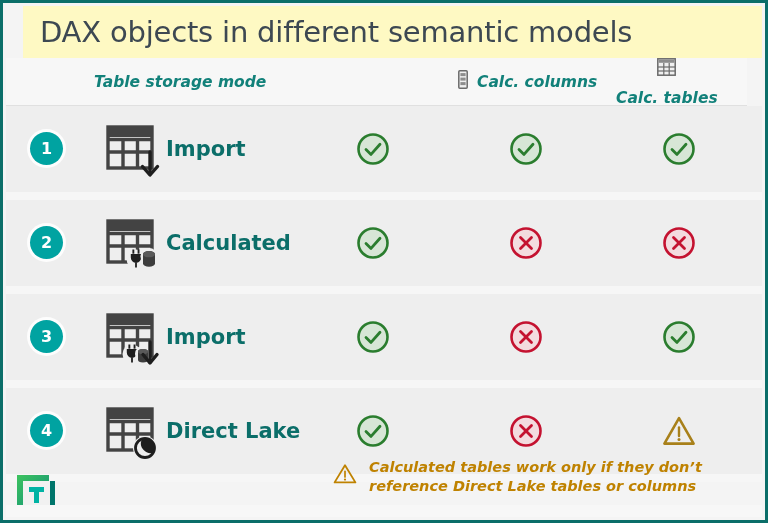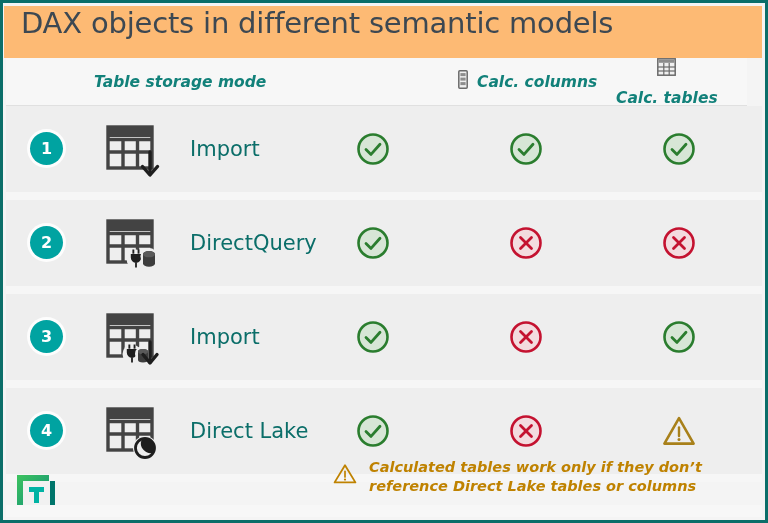--- a/index.html
+++ b/index.html
@@ -16,24 +16,25 @@
     height: 523px;
     box-sizing: border-box;
     border: 3px solid #0b6e69;
     background: #f4f4f4;
     overflow: hidden;
   }
 
   
   .title-band {
     position: absolute;
-    left: 1px; right: 3px; top: 3px;
+    left: 20px; right: 3px; top: 3px;
     height: 52px;
-    background: #fdba74;
+    background: #fef9c3;
     display: flex;
+    align-items: center;
   }
   .page-title {
     font-family: "DejaVu Sans", sans-serif;
     font-size: 29px;
     font-weight: 400;
     color: #3d4852;
     letter-spacing: -0.2px;
     padding-left: 17px;
   }
 
@@ -111,29 +112,29 @@
   .mode-icon {
     position: absolute;
     left: 98px;
     top: 18px;
     width: 62px;
     height: 58px;
   }
 
   .mode-label {
     position: absolute;
-    left: 184px;
+    left: 160px;
     top: 0;
     height: 86px;
     display: flex;
     align-items: center;
     color: #0b6e69;
     font-family: "DejaVu Sans", sans-serif;
     font-size: 21px;
-    font-weight: 400;
+    font-weight: 700;
     white-space: nowrap;
   }
 
   .status {
     position: absolute;
     top: 26px;
     width: 34px;
     height: 34px;
   }
   .st-measures { left: 350px; }
@@ -286,21 +287,21 @@
         </g>
 
         <g>
           <ellipse cx="45" cy="38.6" rx="8.5" ry="8.5" fill="#eeeeee"></ellipse>
           <path d="M39 36.2a6 3.1 0 0 1 12 0v9.4a6 3.1 0 0 1-12 0z" fill="#3d3d3d"></path>
           <ellipse cx="45" cy="36.2" rx="6" ry="3.1" fill="#5a5a5a"></ellipse>
         </g>
       </svg>
     </div>
 
-    <div class="mode-label">DirectQuery</div>
+    <div class="mode-label">Calculated</div>
 
     <div class="status st-measures">
       <svg width="34" height="34" viewBox="0 0 34 34">
         <circle cx="17" cy="17" r="14.5" fill="#d7e6d6" stroke="#2a7d2e" stroke-width="2.6"></circle>
         <polyline points="10,17.4 15,22.4 24,12.2" fill="none" stroke="#2a7d2e" stroke-width="2.8" stroke-linecap="round" stroke-linejoin="round"></polyline>
       </svg>
     </div>
     <div class="status st-calccols">
       <svg width="34" height="34" viewBox="0 0 34 34">
         <circle cx="17" cy="17" r="14.5" fill="#f3dcdf" stroke="#c41230" stroke-width="2.6"></circle>

